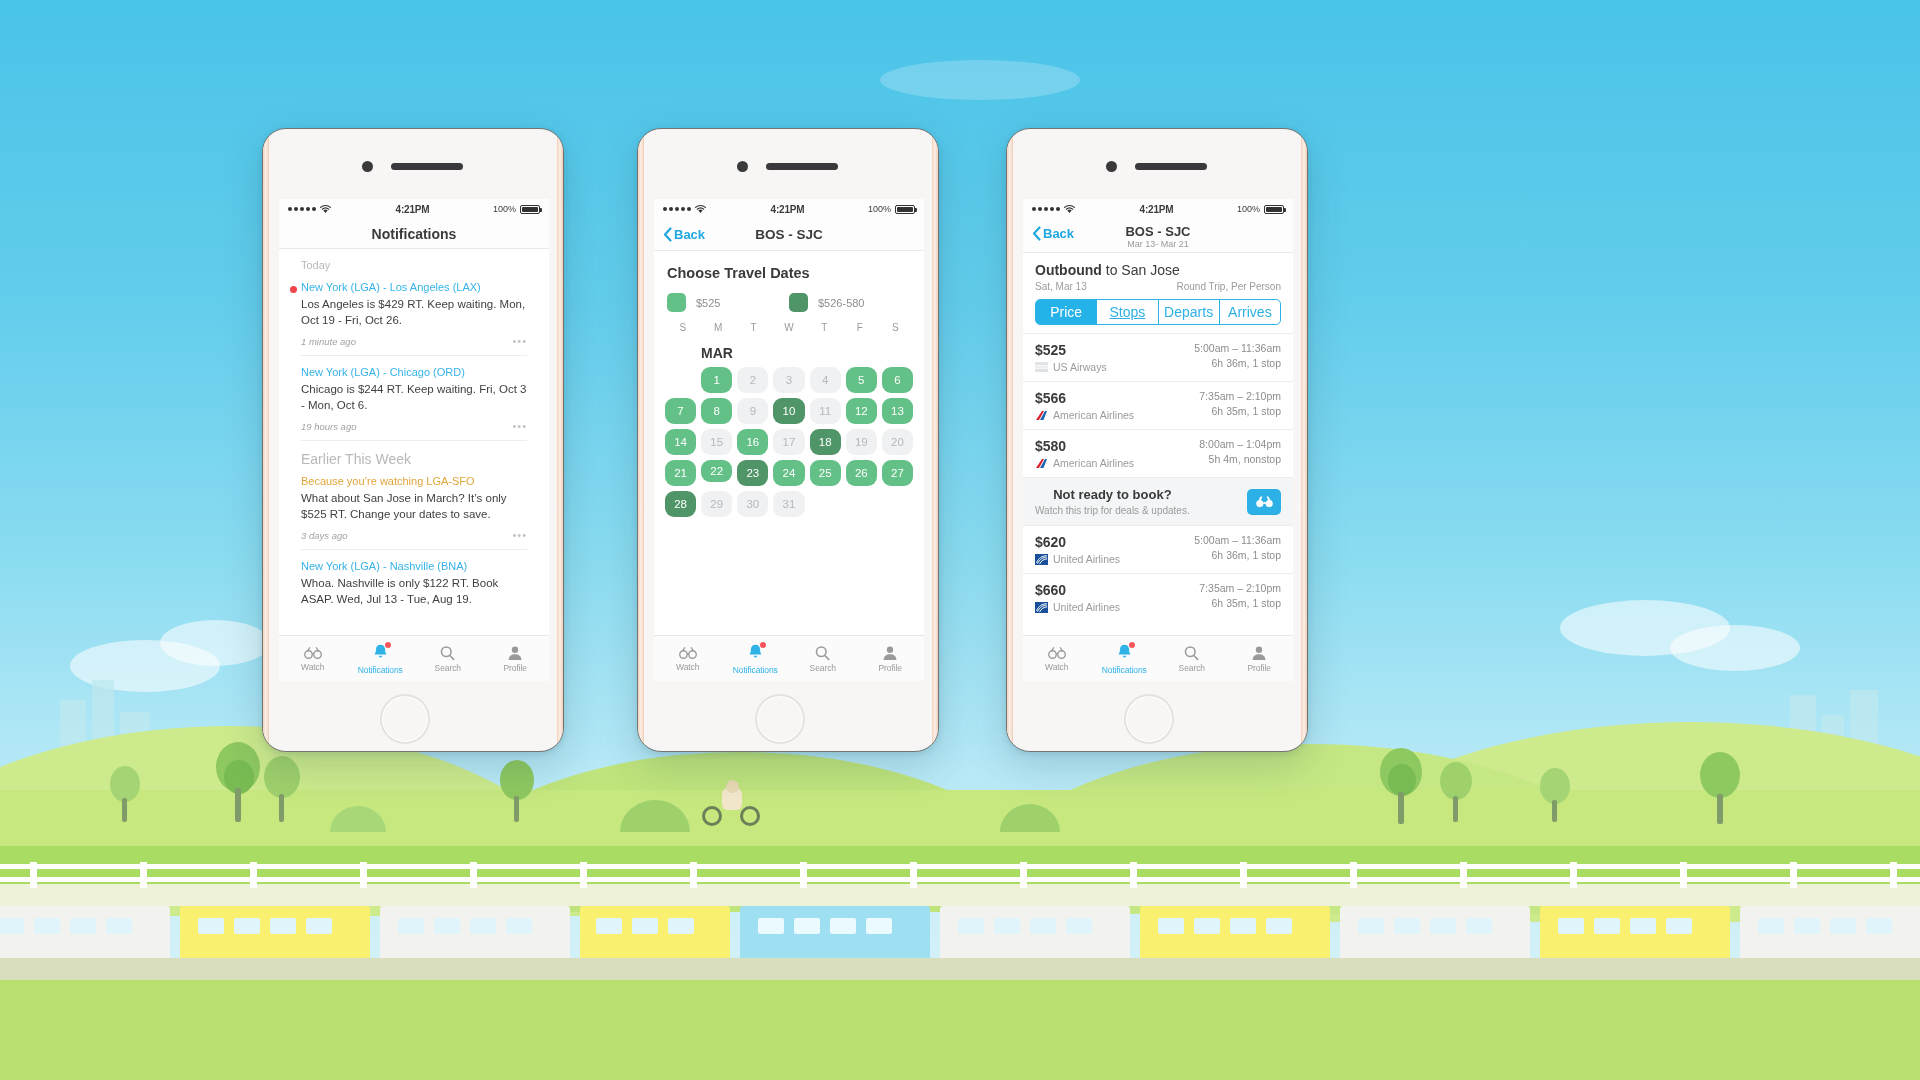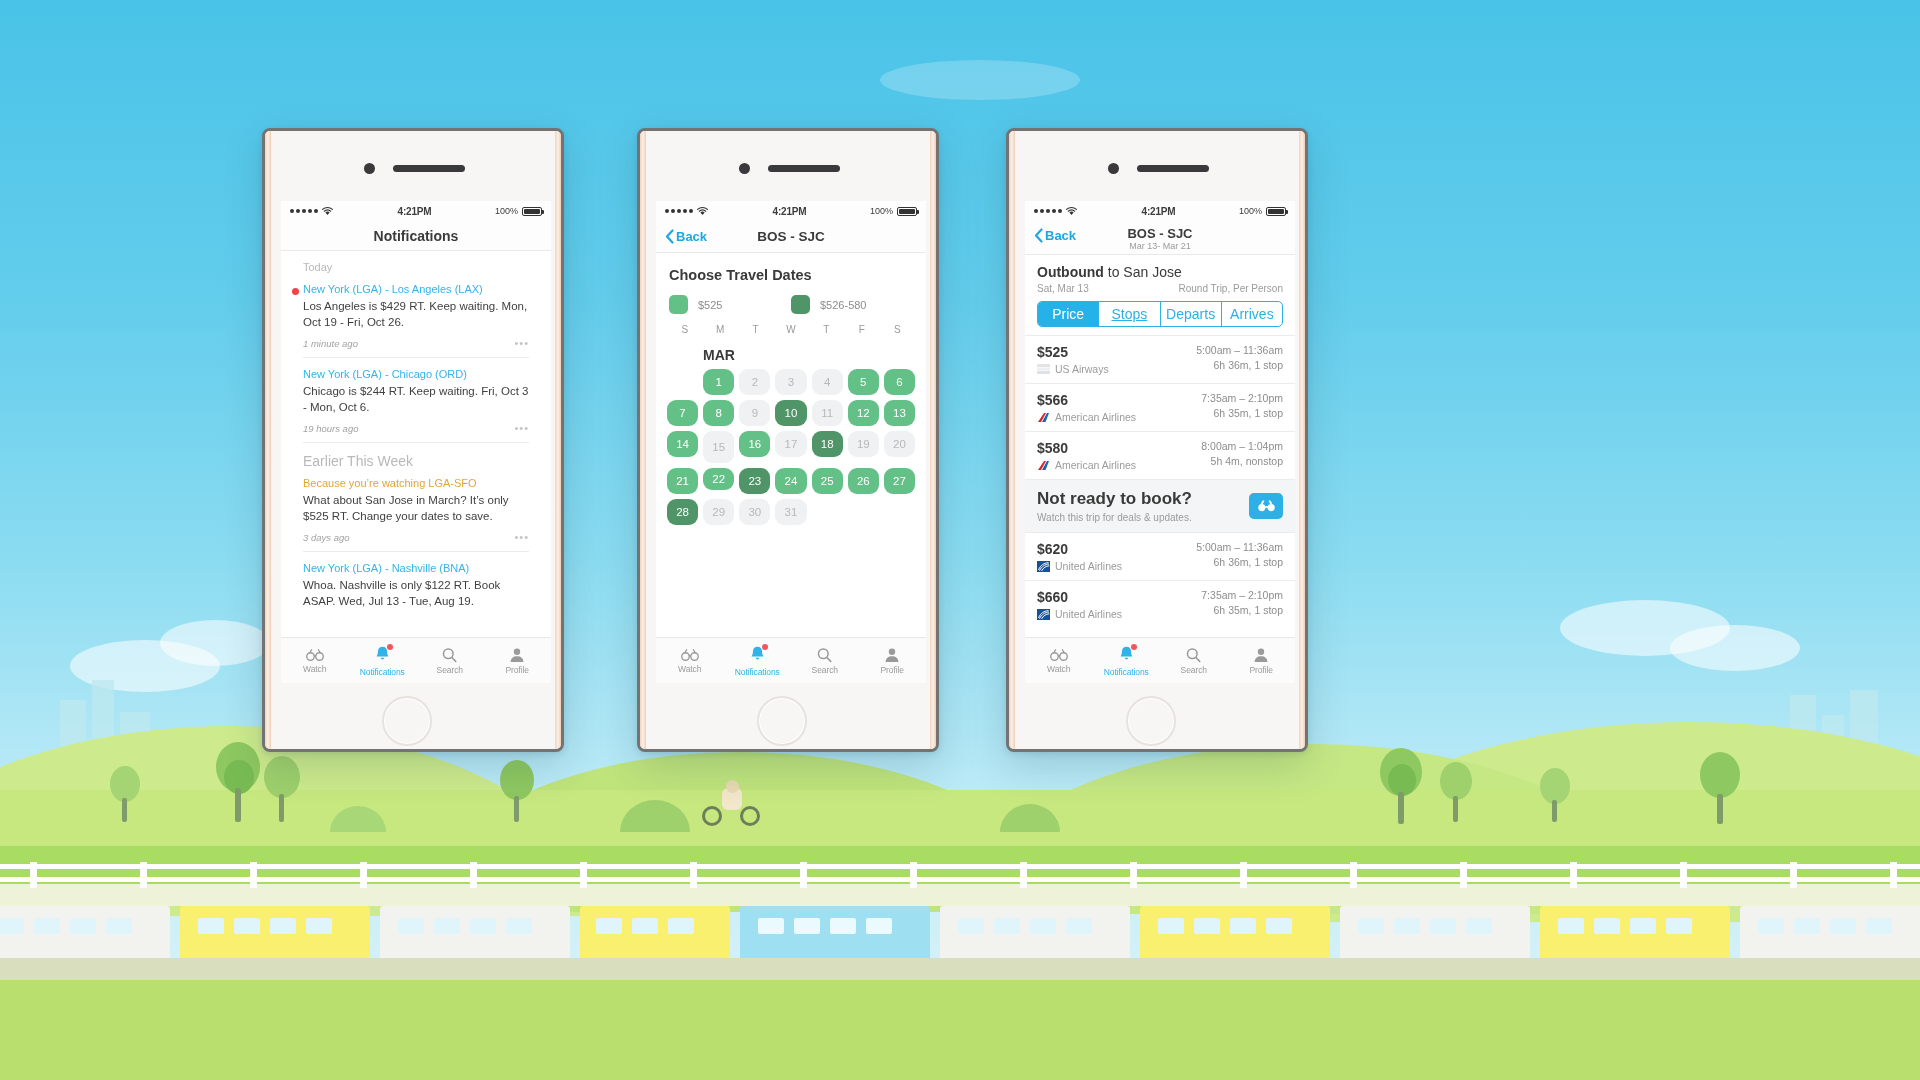--- a/index.html
+++ b/index.html
@@ -41,24 +41,24 @@
   .cyc-wheel { position: absolute; border: 3px solid #6d7f58; border-radius: 50%; }
   .cyc-body { position: absolute; background: #f2e5c8; border-radius: 6px; }
 
   .bush { position: absolute; border-radius: 50% 50% 0 0 / 100% 100% 0 0; }
 
   .bldg { position: absolute; background: #bfe8ef; opacity: .75; }
 
   
   .phone {
     position: absolute;
-    border-radius: 8px;
+    border-radius: 24px;
     background: #f7f6f4;
     box-shadow: 0 14px 40px rgba(20,60,80,.18), 0 2px 6px rgba(20,60,80,.12);
-    border: 3px solid #737373;
+    border: 1px solid #737373;
     overflow: hidden;
   }
   .phone .bezel-side {
     position: absolute; top: 0; bottom: 0; width: 6px;
     background: linear-gradient(90deg,#f3d3bd,#fbf0e8,#f0cdb6);
   }
   .phone .speaker {
     position: absolute; background: #3a3a3c; border-radius: 4px;
   }
   .phone .camera {
@@ -512,21 +512,21 @@
           <div class="day light" style="height: 26px; font-size: 11.5px;">5</div>
           <div class="day light" style="height: 26px; font-size: 11.5px;">6</div>
           <div class="day light" style="height: 26px; font-size: 11.5px;">7</div>
           <div class="day light" style="height: 26px; font-size: 11.5px;">8</div>
           <div class="day off" style="height: 26px; font-size: 11.5px;">9</div>
           <div class="day dark" style="height: 26px; font-size: 11.5px;">10</div>
           <div class="day off" style="height: 26px; font-size: 11.5px;">11</div>
           <div class="day light" style="height: 26px; font-size: 11.5px;">12</div>
           <div class="day light" style="height: 26px; font-size: 11.5px;">13</div>
           <div class="day light" style="height: 26px; font-size: 11.5px;">14</div>
-          <div class="day off" style="height: 32px; font-size: 11.5px;">15</div>
+          <div class="day off" style="height: 26px; font-size: 11.5px;">15</div>
           <div class="day light" style="height: 26px; font-size: 11.5px;">16</div>
           <div class="day off" style="height: 26px; font-size: 11.5px;">17</div>
           <div class="day dark" style="height: 26px; font-size: 11.5px;">18</div>
           <div class="day off" style="height: 26px; font-size: 11.5px;">19</div>
           <div class="day off" style="height: 26px; font-size: 11.5px;">20</div>
           <div class="day light" style="height: 26px; font-size: 11.5px;">21</div>
           <div class="day light" style="height: 22px; font-size: 11.5px;">22</div>
           <div class="day dark" style="height: 26px; font-size: 11.5px;">23</div>
           <div class="day light" style="height: 26px; font-size: 11.5px;">24</div>
           <div class="day light" style="height: 26px; font-size: 11.5px;">25</div>
@@ -690,21 +690,21 @@
         </div>
         <div>
           <div class="fl-times" style="font-size:10.5px;">8:00am – 1:04pm</div>
           <div class="fl-dur" style="font-size:10.5px;margin-top:3px;">5h 4m, nonstop</div>
         </div>
       </div>
       <div class="divider"></div>
 
       <div class="watch-card" style="padding:9px 12px;">
         <div>
-          <div class="wt" style="font-size:17px;">Not ready to book?</div>
+          <div class="wt" style="font-size:13px;text-align:center;">Not ready to book?</div>
           <div class="ws" style="font-size:10px;margin-top:3px;">Watch this trip for deals &amp; updates.</div>
         </div>
         <div class="watch-btn" style="width:34px;height:26px;">
           <svg width="19" height="14" viewBox="0 0 24 18">
             <circle cx="6" cy="11" r="4.6" fill="#fff"></circle>
             <circle cx="18" cy="11" r="4.6" fill="#fff"></circle>
             <path d="M4.6 5.6 L7.4 1.6 L9.4 2.4 L7 7 Z" fill="#fff"></path>
             <path d="M19.4 5.6 L16.6 1.6 L14.6 2.4 L17 7 Z" fill="#fff"></path>
             <rect x="10.4" y="9" width="3.2" height="2.4" fill="#fff"></rect>
           </svg>

